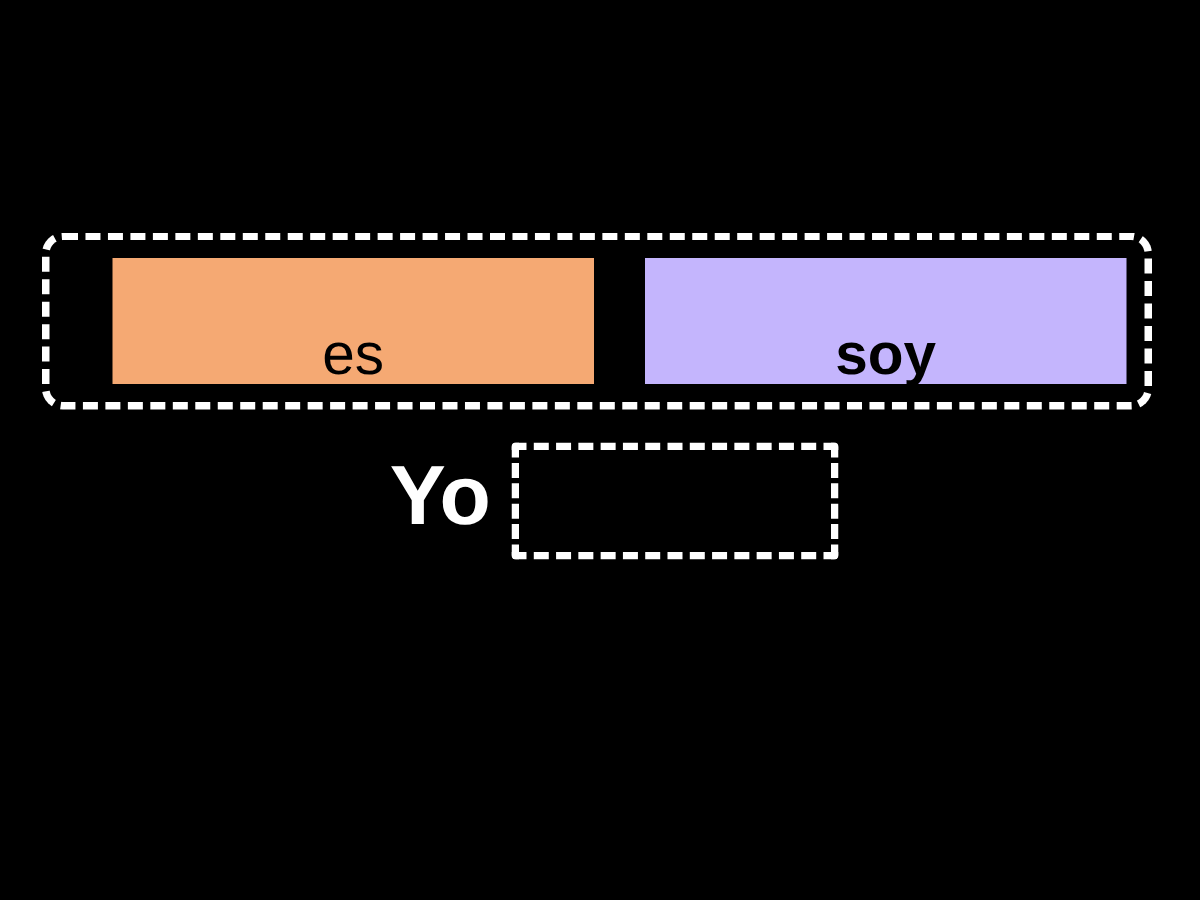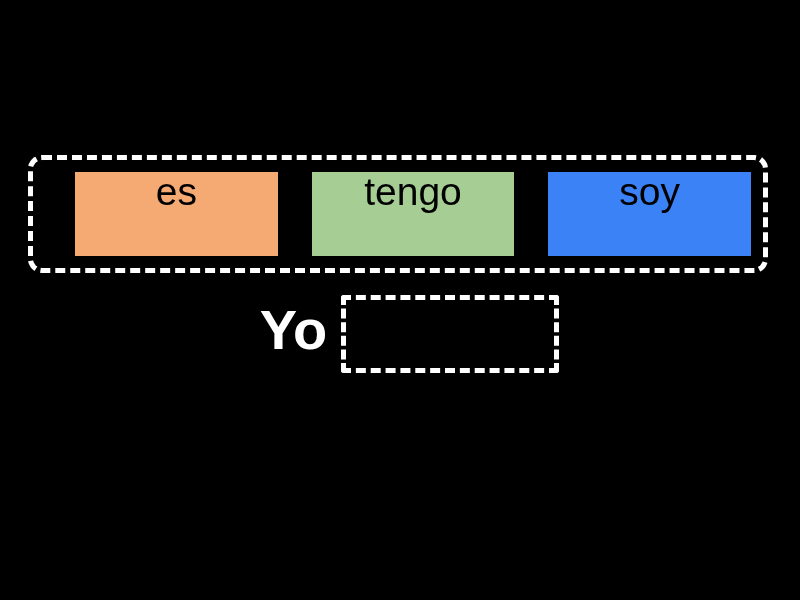--- a/index.html
+++ b/index.html
@@ -37,21 +37,21 @@
     bottom: 12px;
     display: flex;
     flex-direction: row;
     align-items: stretch;
     gap: 4px;
   }
 
   .word-tile {
     flex: 1 1 0;
     display: flex;
-    align-items: flex-start;
+    align-items: flex-end;
     justify-content: center;
     color: #000000;
     font-size: 39px;
     font-weight: 400;
     line-height: 1;
     letter-spacing: 0px;
     cursor: grab;
     user-select: none;
     margin-left: 30px;
   }
@@ -93,25 +93,22 @@
 </head>
 <body style="background: rgb(0, 0, 0);">
 
 <div id="word-bank">
   <div id="tile-row">
 
     <div class="word-tile" style="background: rgb(245, 169, 115); color: rgb(0, 0, 0);">
       <span>es</span>
     </div>
 
-    <div class="word-tile" style="background: rgb(166, 206, 148); color: rgb(0, 0, 0);">
-      <span>tengo</span>
-    </div>
 
-    <div class="word-tile" style="background: #3b82f6; color: rgb(0, 0, 0);">
+    <div class="word-tile" style="background: #c4b5fd; color: rgb(0, 0, 0); font-weight: bold;">
       <span>soy</span>
     </div>
 
   </div>
 </div>
 
 <div id="sentence-row">
 
   <span class="sentence-word">Yo</span>
 

